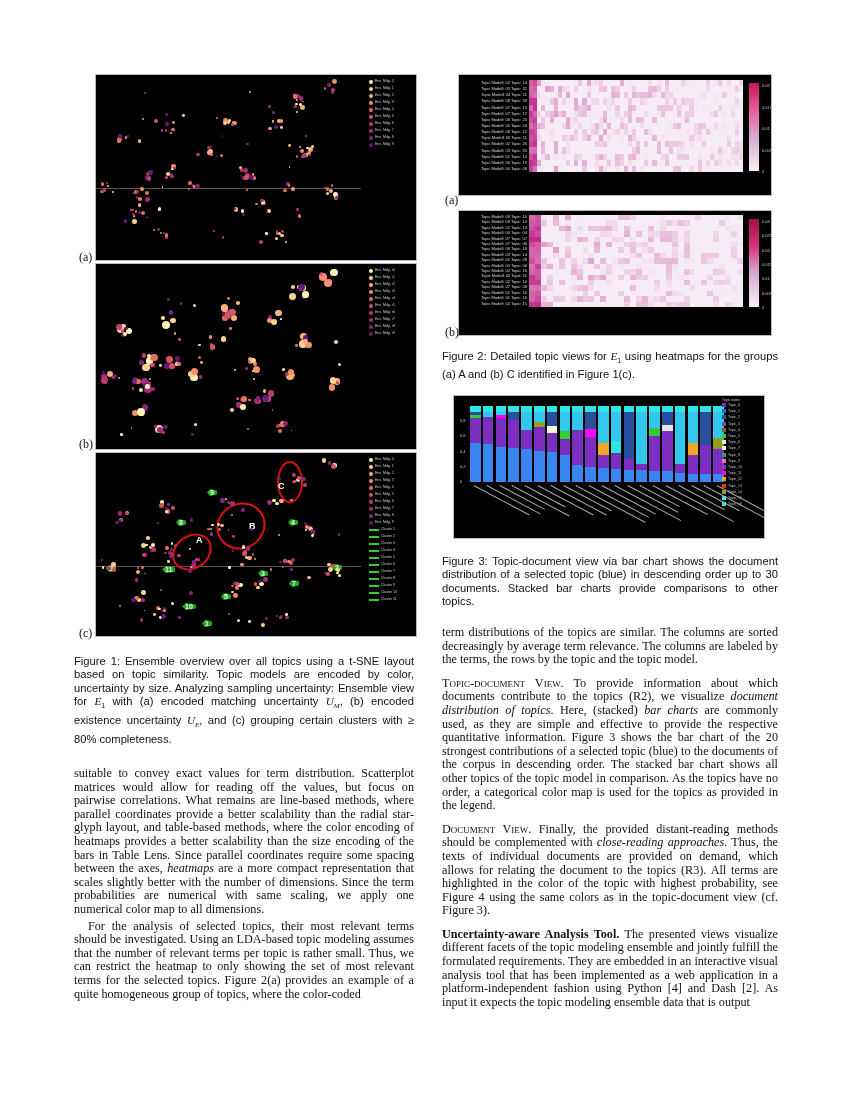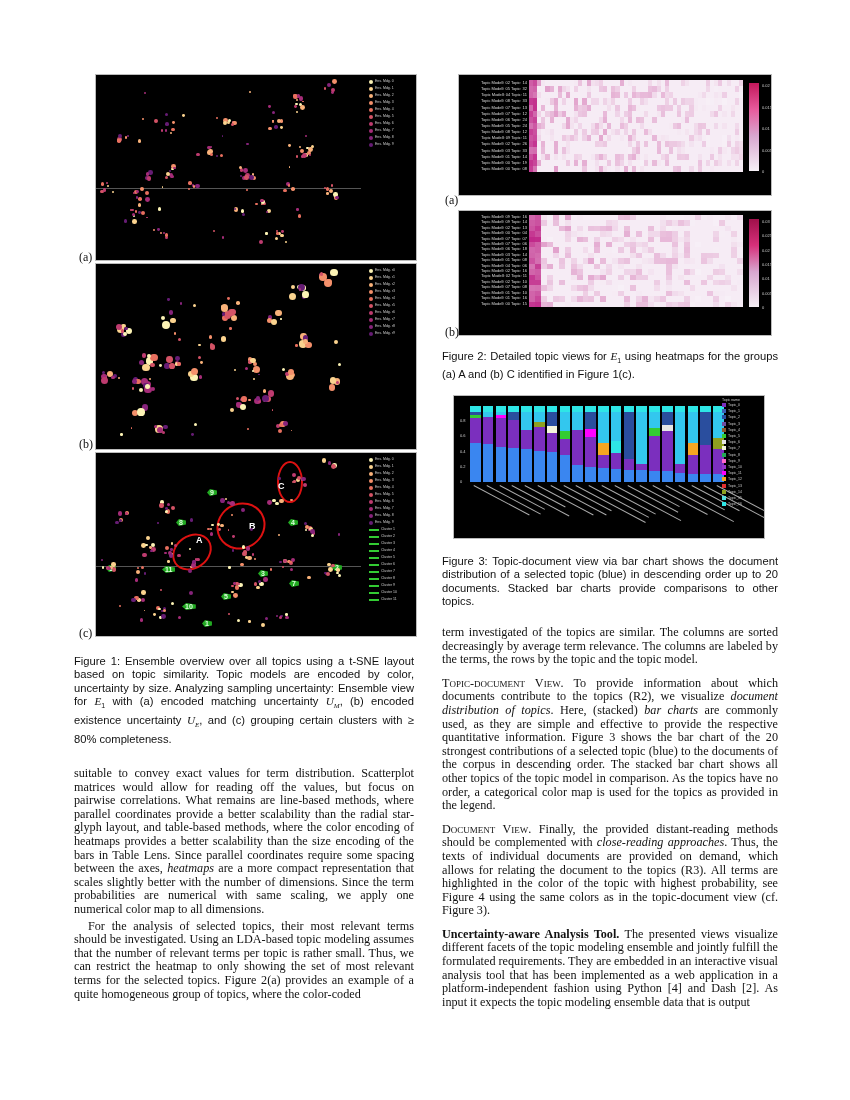--- a/index.html
+++ b/index.html
@@ -2454,24 +2454,24 @@
         <span class="sw" style="background:#55dddd"></span>
         <span>Topic_15</span>
       </div>
       <div class="li">
         <span class="sw" style="background:#2ee6e6"></span>
         <span>Topic_16</span>
       </div>
     </div>
 </div>
 
-<div class="caption" style="left:442px;top:555px;width:336px;">Figure 3: Topic-document view via bar chart shows the document distribution of a selected topic (blue) in descending order up to 20 documents. Stacked bar charts provide comparisons to other topics.</div>
+<div class="caption" style="left:442px;top:555px;width:336px;">Figure 3: Topic-document view via bar chart shows the document distribution of a selected topic (blue) in descending order up to 30 documents. Stacked bar charts provide comparisons to other topics.</div>
 
 <div class="body" style="left:442px;top:626px;width:336px;">
-  <p>term investigated of the topics are similar. The columns are sorted decreasingly by average term relevance. The columns are labeled by the terms, the rows by the topic and the topic model.</p>
+  <p>term distributions of the topics are similar. The columns are sorted decreasingly by average term relevance. The columns are labeled by the terms, the rows by the topic and the topic model.</p>
   <p style="margin-top:10px;">
     <span class="sc">Topic-document View.</span><span> To provide information about which documents contribute to the topics (R2), we visualize </span><i>document distribution of topics</i><span>. Here, (stacked) </span><i>bar charts</i><span> are commonly used, as they are simple and effective to provide the respective quantitative information. Figure 3 shows the bar chart of the 20 strongest contributions of a selected topic (blue) to the documents of the corpus in descending order. The stacked bar chart shows all other topics of the topic model in comparison. As the topics have no order, a categorical color map is used for the topics as provided in the legend.</span>
   </p>
   <p style="margin-top:10px;">
     <span class="sc">Document View.</span><span> Finally, the provided distant-reading methods should be complemented with </span><i>close-reading approaches</i><span>. Thus, the texts of individual documents are provided on demand, which allows for relating the document to the topics (R3). All terms are highlighted in the color of the topic with highest probability, see Figure 4 using the same colors as in the topic-document view (cf. Figure 3).</span>
   </p>
   <p style="margin-top:10px;">
     <b>Uncertainty-aware Analysis Tool.</b><span> The presented views visualize different facets of the topic modeling ensemble and jointly fulfill the formulated requirements. They are embedded in an interactive visual analysis tool that has been implemented as a web application in a platform-independent fashion using Python [4] and Dash [2]. As input it expects the topic modeling ensemble data that is output</span>
   </p>
 </div>

